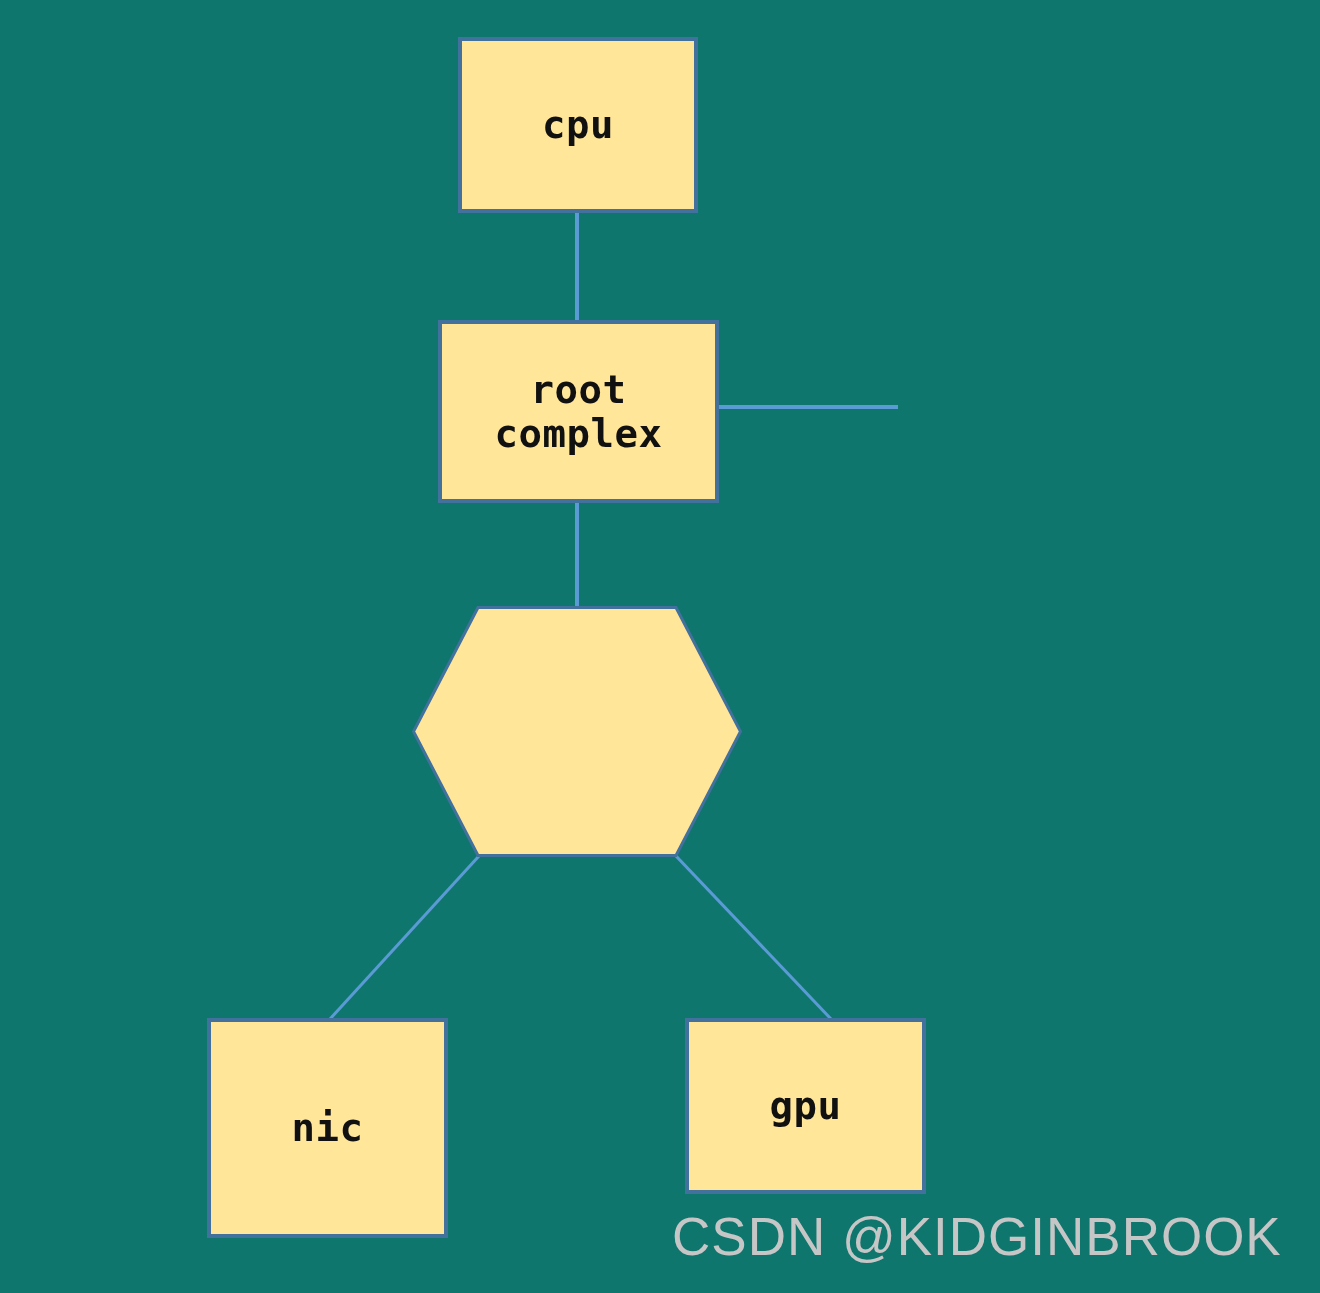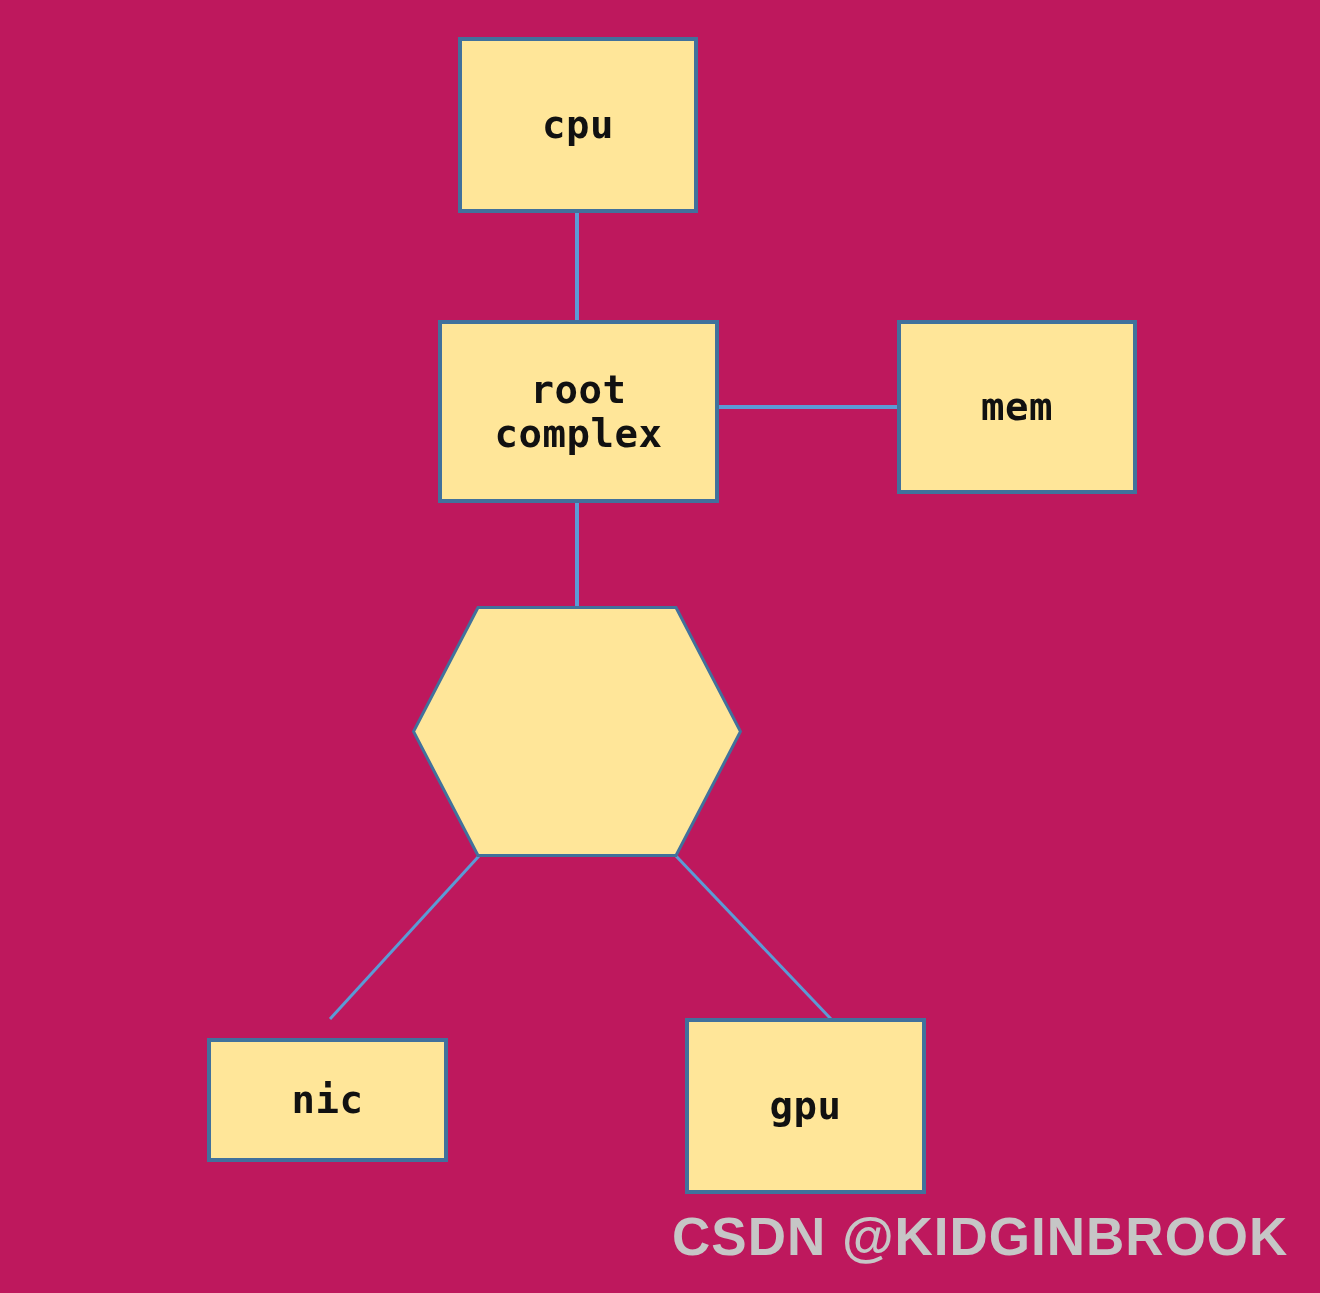--- a/index.html
+++ b/index.html
@@ -8,21 +8,21 @@
     padding: 0;
     background: #ffffff;
   }
   body {
     font-family: "DejaVu Sans Mono", monospace;
   }
   #canvas {
     position: relative;
     width: 1320px;
     height: 1293px;
-    background: #be185d;
+    background: #0f766e;
     overflow: hidden;
   }
   #edge-layer {
     position: absolute;
     left: 0;
     top: 0;
     width: 1320px;
     height: 1293px;
     pointer-events: none;
   }
@@ -45,21 +45,21 @@
     line-height: 1.12;
     color: #111111;
     letter-spacing: 0.5px;
     white-space: pre-line;
     user-select: none;
   }
   
   #node-cpu   { left: 458px; top: 37px;   width: 240px; height: 176px; }
   #node-root  { left: 438px; top: 320px;  width: 281px; height: 183px; }
   #node-mem   { left: 897px; top: 320px;  width: 240px; height: 174px; }
-  #node-nic   { left: 207px; top: 1018px; width: 241px; height: 124px; margin-top: 20px; }
+  #node-nic   { left: 207px; top: 1018px; width: 241px; height: 220px; }
   #node-gpu   { left: 685px; top: 1018px; width: 241px; height: 176px; }
 
   
   #node-pcie {
     left: 412px;
     top: 606px;
     width: 330px;
     height: 251px;
     background: transparent;
     border: 0;
@@ -75,21 +75,21 @@
     position: relative;
     z-index: 2;
   }
 
   
   #watermark {
     position: absolute;
     left: 672px;
     top: 1206px;
     font-family: "Liberation Sans", sans-serif;
-    font-weight: 700;
+    font-weight: 400;
     font-size: 53px;
     letter-spacing: 1px;
     color: #c6c6c6;
     white-space: nowrap;
     user-select: none;
   }
 </style>
 </head>
 <body>
 
@@ -110,23 +110,20 @@
 
   <div class="node node-box" id="node-cpu">
     <span class="node-label">cpu</span>
   </div>
 
   <div class="node node-box" id="node-root">
     <span class="node-label">root
 complex</span>
   </div>
 
-  <div class="node node-box" id="node-mem">
-    <span class="node-label">mem</span>
-  </div>
 
   <div class="node" id="node-pcie">
     <svg class="hex-svg" viewBox="0 0 330 251" xmlns="http://www.w3.org/2000/svg">
       <polygon points="66,1.5 264,1.5 328.5,125.5 264,249.5 66,249.5 1.5,125.5" fill="#ffe699" stroke="#41719c" stroke-width="3"></polygon>
     </svg>
   </div>
 
   <div class="node node-box" id="node-nic">
     <span class="node-label">nic</span>
   </div>

